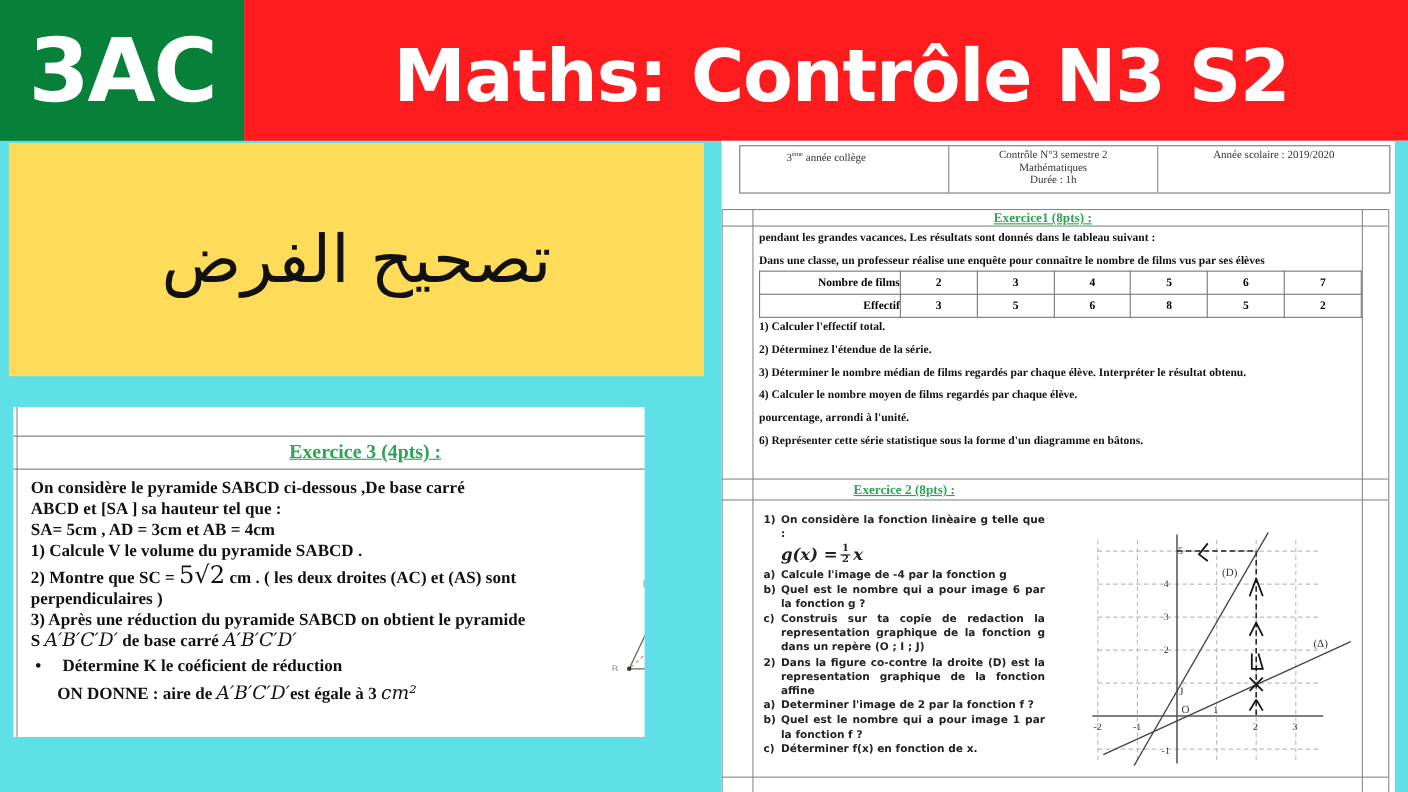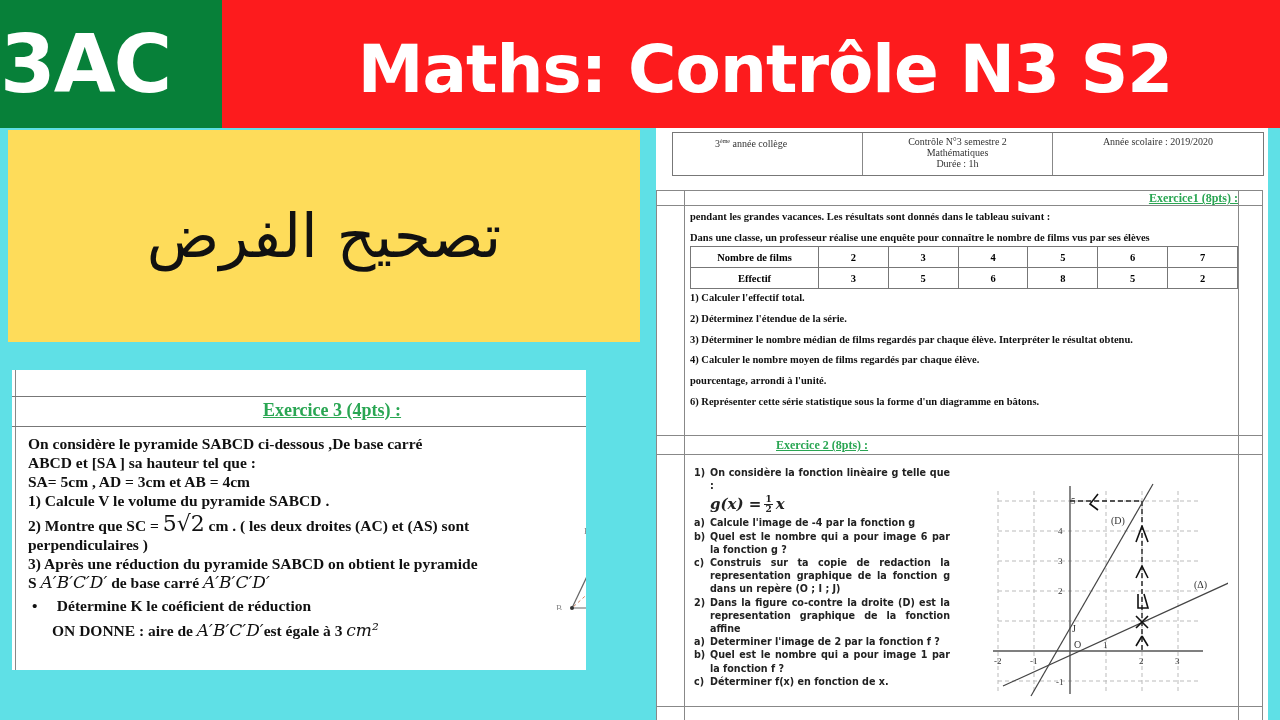--- a/index.html
+++ b/index.html
@@ -1,21 +1,21 @@
 <!DOCTYPE html>
 <html><head>
 <meta charset="utf-8">
 <style>
   * { box-sizing: border-box; margin: 0; padding: 0; }
   html, body { width: 1280px; height: 720px; overflow: hidden; background: #5fe0e6; }
   body { position: relative; font-family: "Liberation Serif", serif; }
 
   
   .badge-3ac { position: absolute; left: 0; top: 0; width: 222px; height: 128px; background: #078039;
-    display: flex; align-items: center; justify-content: flex-start; }
+    display: flex; align-items: center; justify-content: center; }
   .badge-3ac span { color: #fff; font-family: "DejaVu Sans", sans-serif; font-weight: bold; font-size: 80px; letter-spacing: -2px; }
   .title-bar { position: absolute; left: 222px; top: 0; width: 1058px; height: 128px; background: #fd1b1d;
     display: flex; align-items: center; justify-content: center; padding-top: 10px; }
   .title-bar span { color: #fff; font-family: "DejaVu Sans", sans-serif; font-weight: bold; font-size: 66px; letter-spacing: -1px; padding-left: 28px; }
 
   
   .arabic-box { position: absolute; left: 8px; top: 130px; width: 632px; height: 212px; background: #fedc5a;
     display: flex; flex-direction: column; align-items: center; justify-content: center; direction: rtl; }
   .arabic-box .line { font-family: "DejaVu Sans", sans-serif; font-size: 60px; color: #111; line-height: 96px; }
 
@@ -42,26 +42,26 @@
   .header-table .c2 { width: 190px; border-right: 1px solid #888; }
   .header-table .c3 { flex: 1; }
   .header-table sup { font-size: 6px; }
 
   .frame-left { position: absolute; left: 0; top: 62px; height: 530px; border-left: 1px solid #888; }
   .frame-col { position: absolute; left: 28px; top: 62px; height: 530px; border-left: 1px solid #888; }
   .frame-right { position: absolute; left: 582px; top: 62px; height: 530px; border-left: 1px solid #888; }
   .frame-right2 { position: absolute; left: 606px; top: 62px; height: 530px; border-left: 1px solid #888; }
   .hrule { position: absolute; left: 0; width: 606px; border-top: 1px solid #888; }
 
-  .ex-title { position: absolute; left: 28px; width: 554px; text-align: right; color: #2aa653; font-weight: bold;
+  .ex-title { position: absolute; left: 15px; width: 554px; text-align: center; color: #2aa653; font-weight: bold;
     font-size: 12px; text-decoration: underline; }
   .ex1-body { position: absolute; left: 34px; top: 78px; width: 550px; font-weight: bold; font-size: 10.5px; color: #111; line-height: 21px; }
   .films-table { position: absolute; left: 34px; top: 118px; width: 548px; border-collapse: collapse; font-size: 10.5px; font-weight: bold; }
   .films-table td { border: 1px solid #777; text-align: center; height: 21px; }
-  .films-table td.h { width: 128px; }
+  .films-table td.h { width: 128px; text-align: right; }
   .q-list { position: absolute; left: 34px; top: 160px; width: 550px; font-weight: bold; font-size: 10.5px; color: #111; line-height: 20.8px; }
 
   .ex2-body { position: absolute; left: 38px; top: 338px; width: 256px; font-family: "DejaVu Sans", sans-serif; font-weight: bold;
     font-size: 9.6px; color: #222; line-height: 13.2px; }
   .ex2-body .row { display: flex; }
   .ex2-body .lbl { width: 16px; flex-shrink: 0; }
   .ex2-body .txt { flex: 1; text-align: justify; }
   .ex2-body .formula { font-family: "DejaVu Serif", serif; font-style: italic; font-size: 15px; padding-left: 16px; display: flex; align-items: center; height: 24px; }
   .frac { display: inline-flex; flex-direction: column; align-items: center; font-size: 9px; line-height: 9px; margin: 0 3px; font-style: normal; }
   .frac .num { border-bottom: 1px solid #222; padding: 0 1px; }

